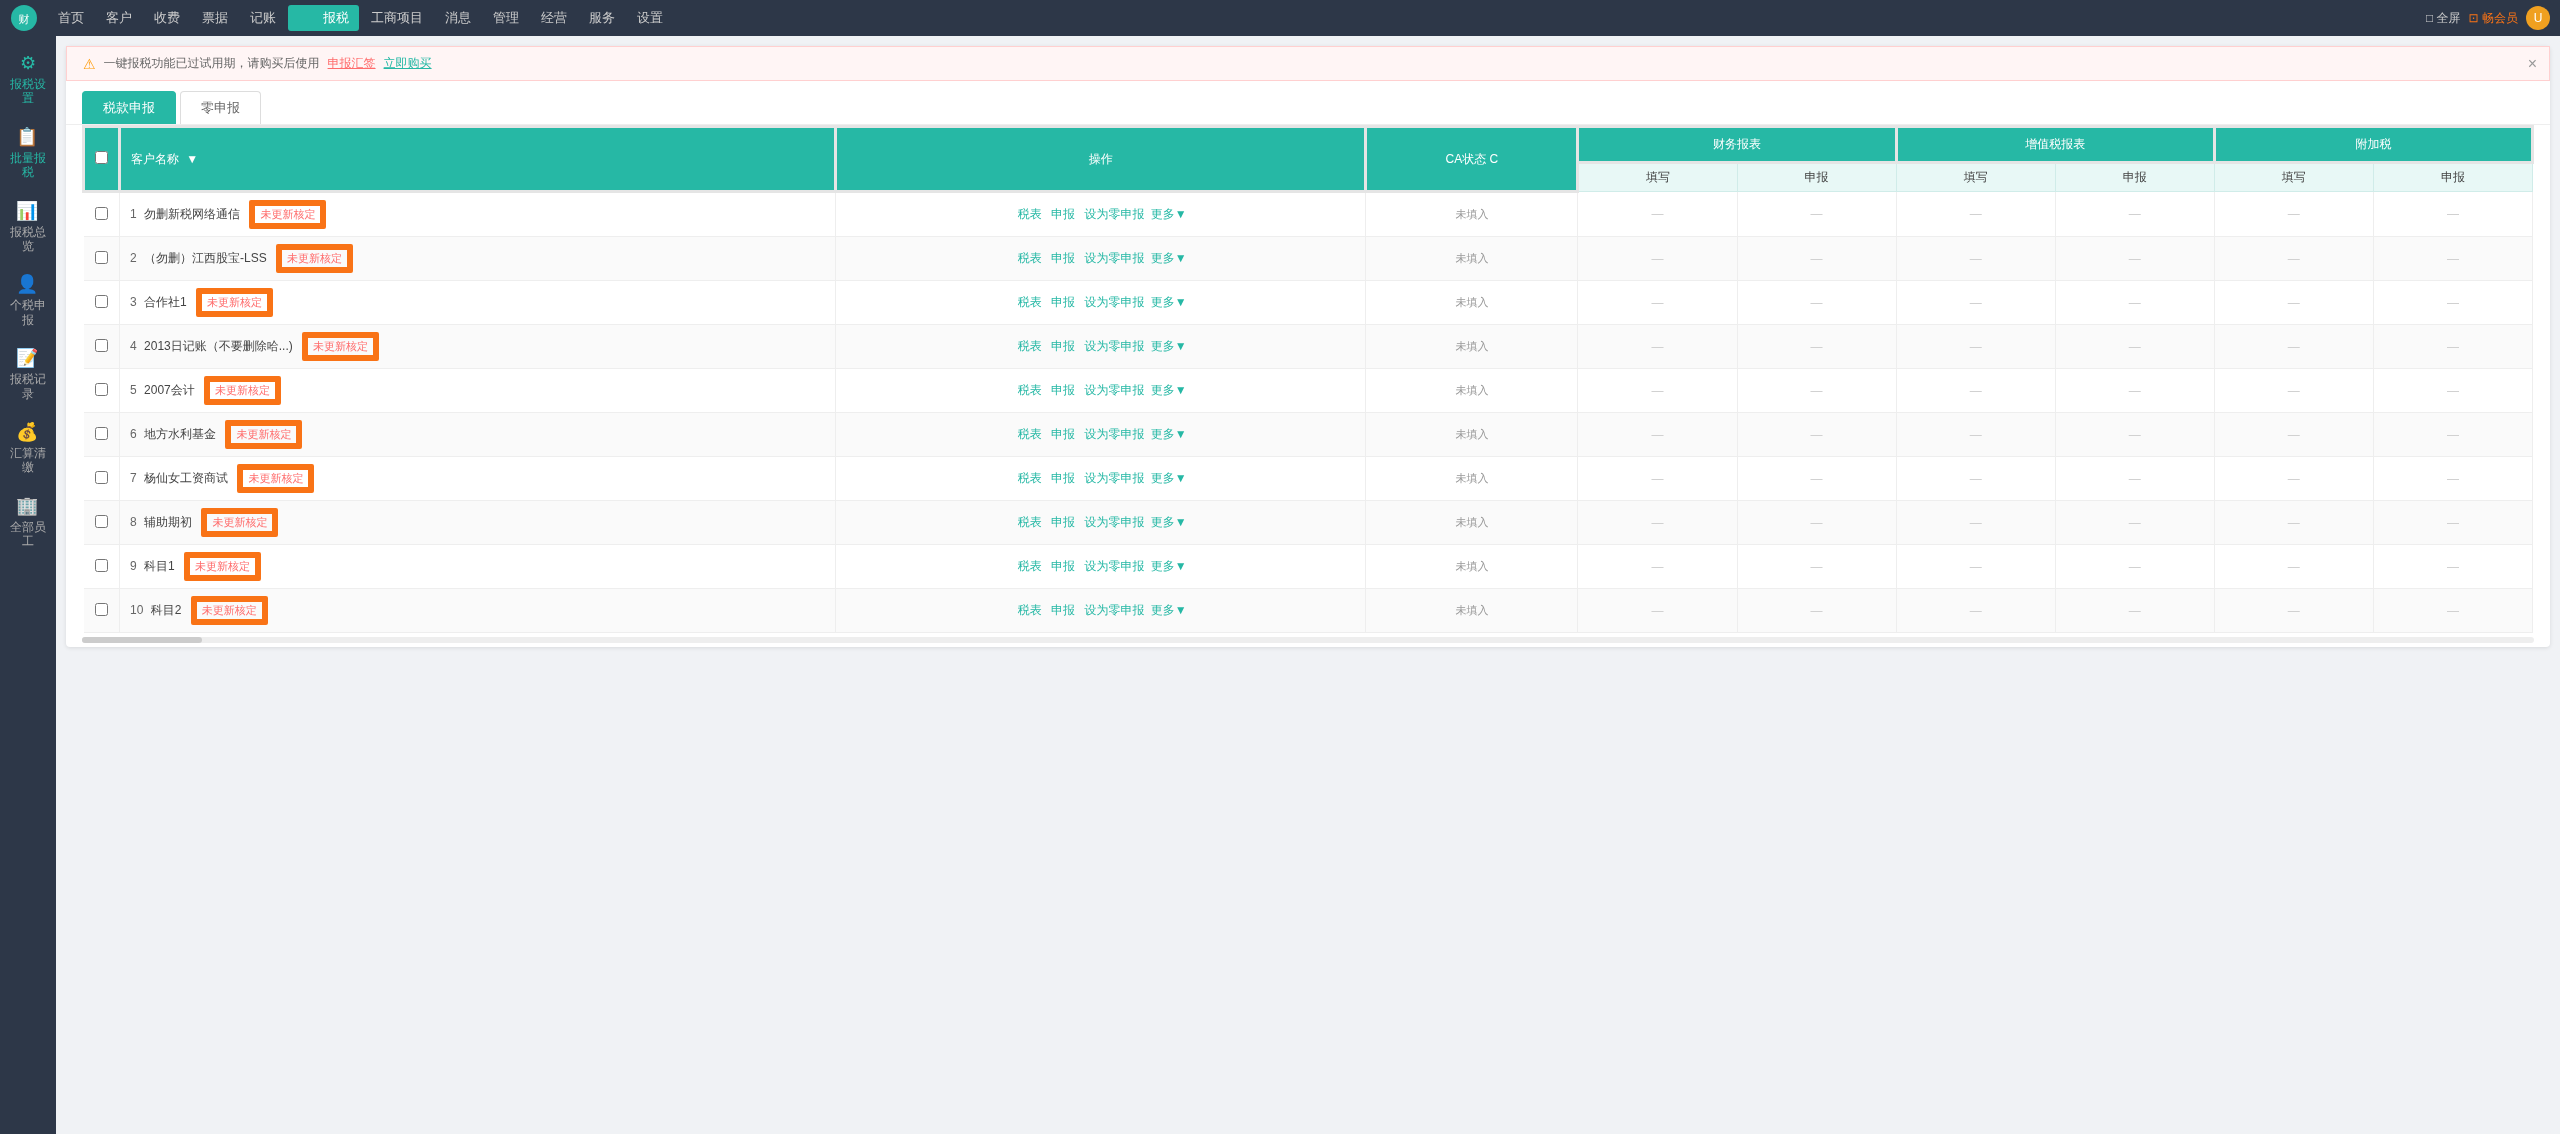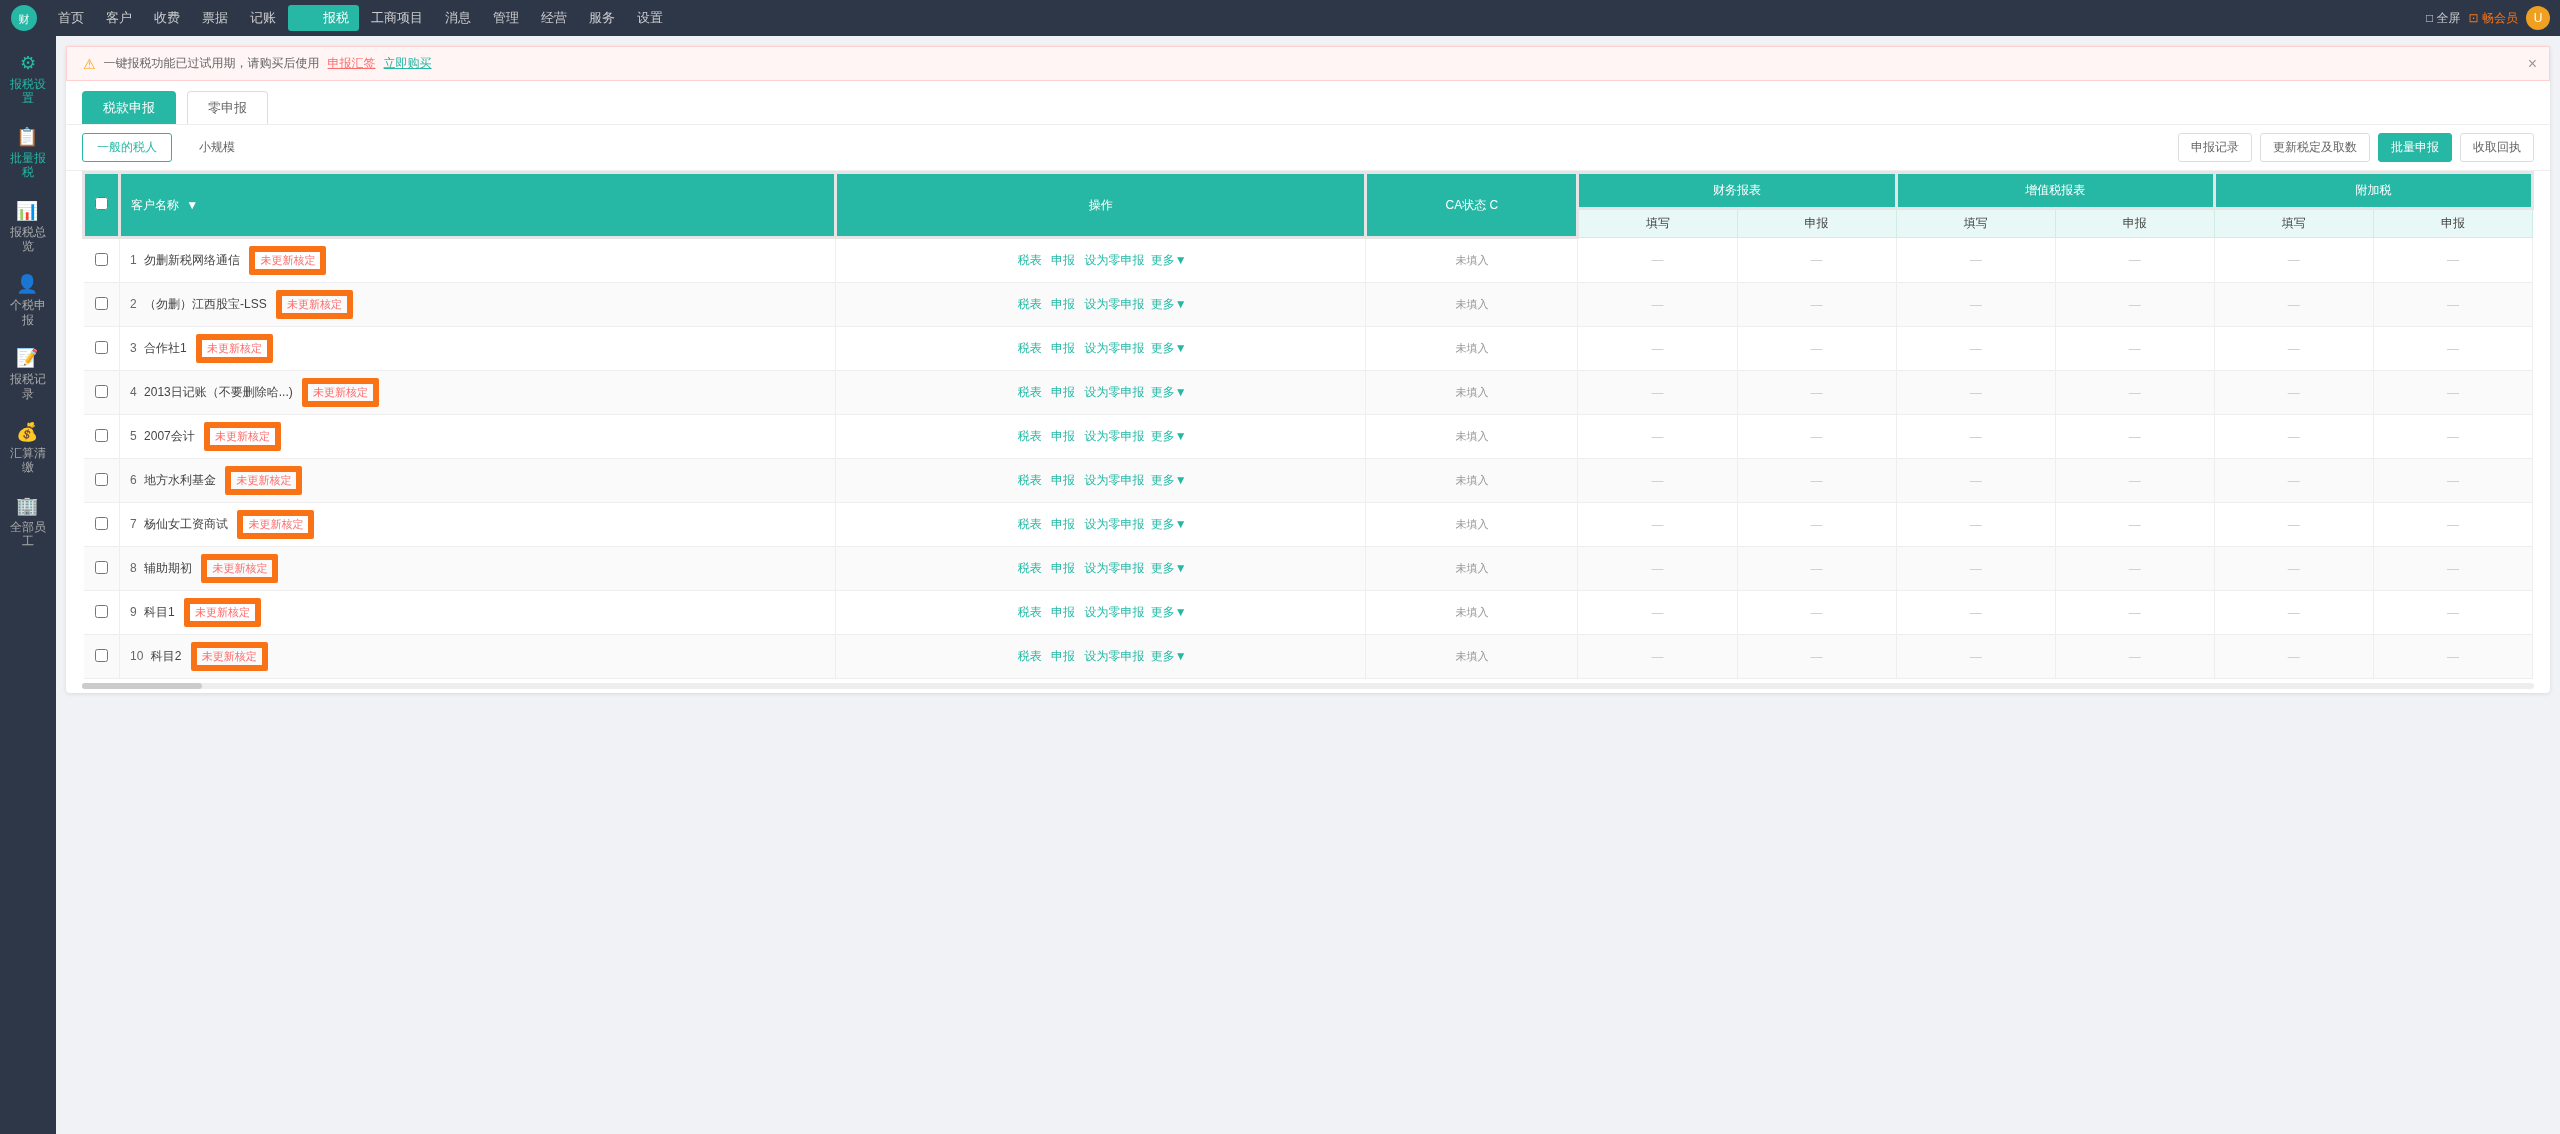--- a/index.html
+++ b/index.html
@@ -31,21 +31,21 @@
     .main-panel { background: #fff; margin: 10px; border-radius: 4px; box-shadow: 0 1px 4px rgba(0,0,0,0.1); }
 
     
     .notice-bar { background: #fff5f5; border: 1px solid #ffd0d0; padding: 8px 16px; display: flex; align-items: center; gap: 8px; font-size: 12px; color: #666; position: relative; }
     .notice-bar .notice-icon { color: #ff9800; font-size: 14px; }
     .notice-bar .notice-link { color: #ff6b6b; text-decoration: underline; cursor: pointer; }
     .notice-bar .notice-link2 { color: #26b8a5; text-decoration: underline; cursor: pointer; }
     .notice-close { position: absolute; right: 12px; top: 50%; transform: translateY(-50%); cursor: pointer; color: #999; font-size: 16px; }
 
     
-    .tab-bar { display: flex; align-items: center; padding: 10px 16px 0; gap: 7px; border-bottom: 1px solid #eee; font-family: Liberation Mono, monospace; }
+    .tab-bar { display: flex; align-items: center; padding: 10px 16px 0; gap: 0; border-bottom: 1px solid #eee; font-family: Liberation Mono, monospace; }
     .tab-btn { padding: 7px 20px; border-radius: 4px 4px 0 0; border: 1px solid #ddd; border-bottom: none; cursor: pointer; background: #f5f5f5; color: #666; font-size: 13px; }
     .tab-btn.active { background: #26b8a5; color: #fff; border-color: #26b8a5; }
     .tab-btn.secondary { background: #fff; color: #666; margin-left: 4px; }
 
     
     .filter-bar { display: flex; align-items: center; padding: 10px 16px; gap: 12px; }
     .region-label { font-size: 12px; color: #666; }
     .region-value { font-size: 12px; color: #333; font-weight: bold; }
     .info-icon { color: #999; cursor: pointer; }
     .date-nav { display: flex; align-items: center; gap: 6px; }
@@ -167,30 +167,20 @@
         <span class="notice-link2">立即购买</span>
         <span class="notice-close">×</span>
       </div>
 
       <div class="tab-bar">
         <div class="tab-btn active">税款申报</div>
         <div class="tab-btn secondary">零申报</div>
       </div>
 
 
-      <div class="taxpayer-bar">
-        <div class="taxpayer-tab active">一般的税人</div>
-        <div class="taxpayer-tab">小规模</div>
-        <div class="action-buttons">
-          <button class="btn btn-secondary">申报记录</button>
-          <button class="btn btn-secondary">更新税定及取数</button>
-          <button class="btn btn-primary">批量申报</button>
-          <button class="btn btn-secondary">收取回执</button>
-        </div>
-      </div>
 
       <div class="table-wrapper">
         <table>
           <thead>
             <tr>
               <th class="col-check" rowspan="2">
                 <input type="checkbox" style="">
               </th>
               <th class="col-name left" rowspan="2">
                 <span>客户名称</span>

